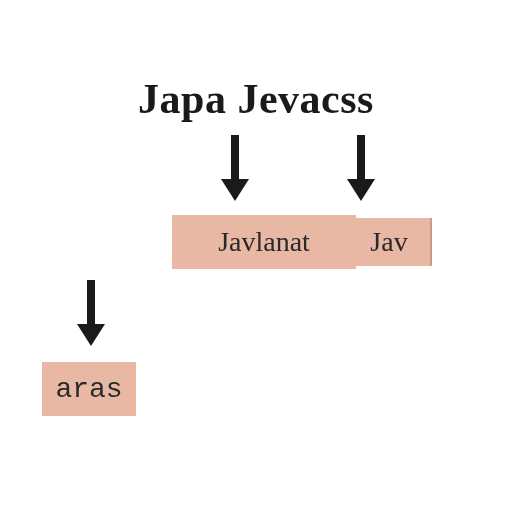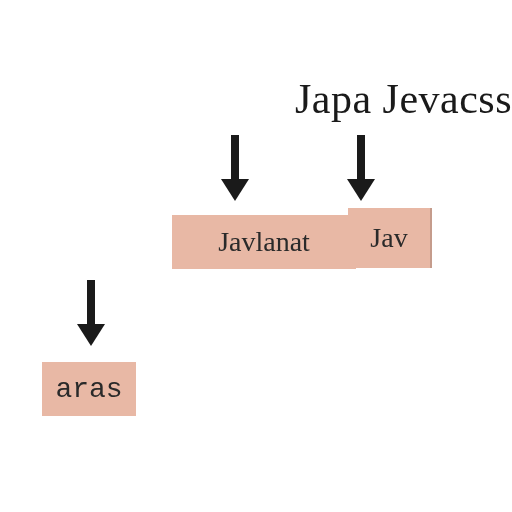--- a/index.html
+++ b/index.html
@@ -8,23 +8,23 @@
     height: 512px;
     background: #ffffff;
     position: relative;
     font-family: Georgia, 'Times New Roman', serif;
   }
   .title {
     position: absolute;
     top: 75px;
     left: 0;
     right: 0;
-    text-align: right;
+    text-align: center;
     font-size: 42px;
-    font-weight: 400;
+    font-weight: 700;
     color: #1a1a1a;
     letter-spacing: 0.5px;
   }
   .arrow {
     position: absolute;
     color: #1a1a1a;
   }
   .arrow svg {
     display: block;
   }
@@ -51,24 +51,24 @@
     align-items: center;
     justify-content: center;
   }
   .box1 {
     top: 215px;
     left: 172px;
     width: 184px;
     height: 54px;
   }
   .box2 {
-    top: 208px;
+    top: 218px;
     left: 348px;
     width: 82px;
-    height: 60px;
+    height: 48px;
     border-right: 2px solid rgba(0,0,0,0.15);
   }
   .box3 {
     top: 362px;
     left: 42px;
     width: 94px;
     height: 54px;
     font-family: Liberation Mono, monospace;
   }
 </style>

